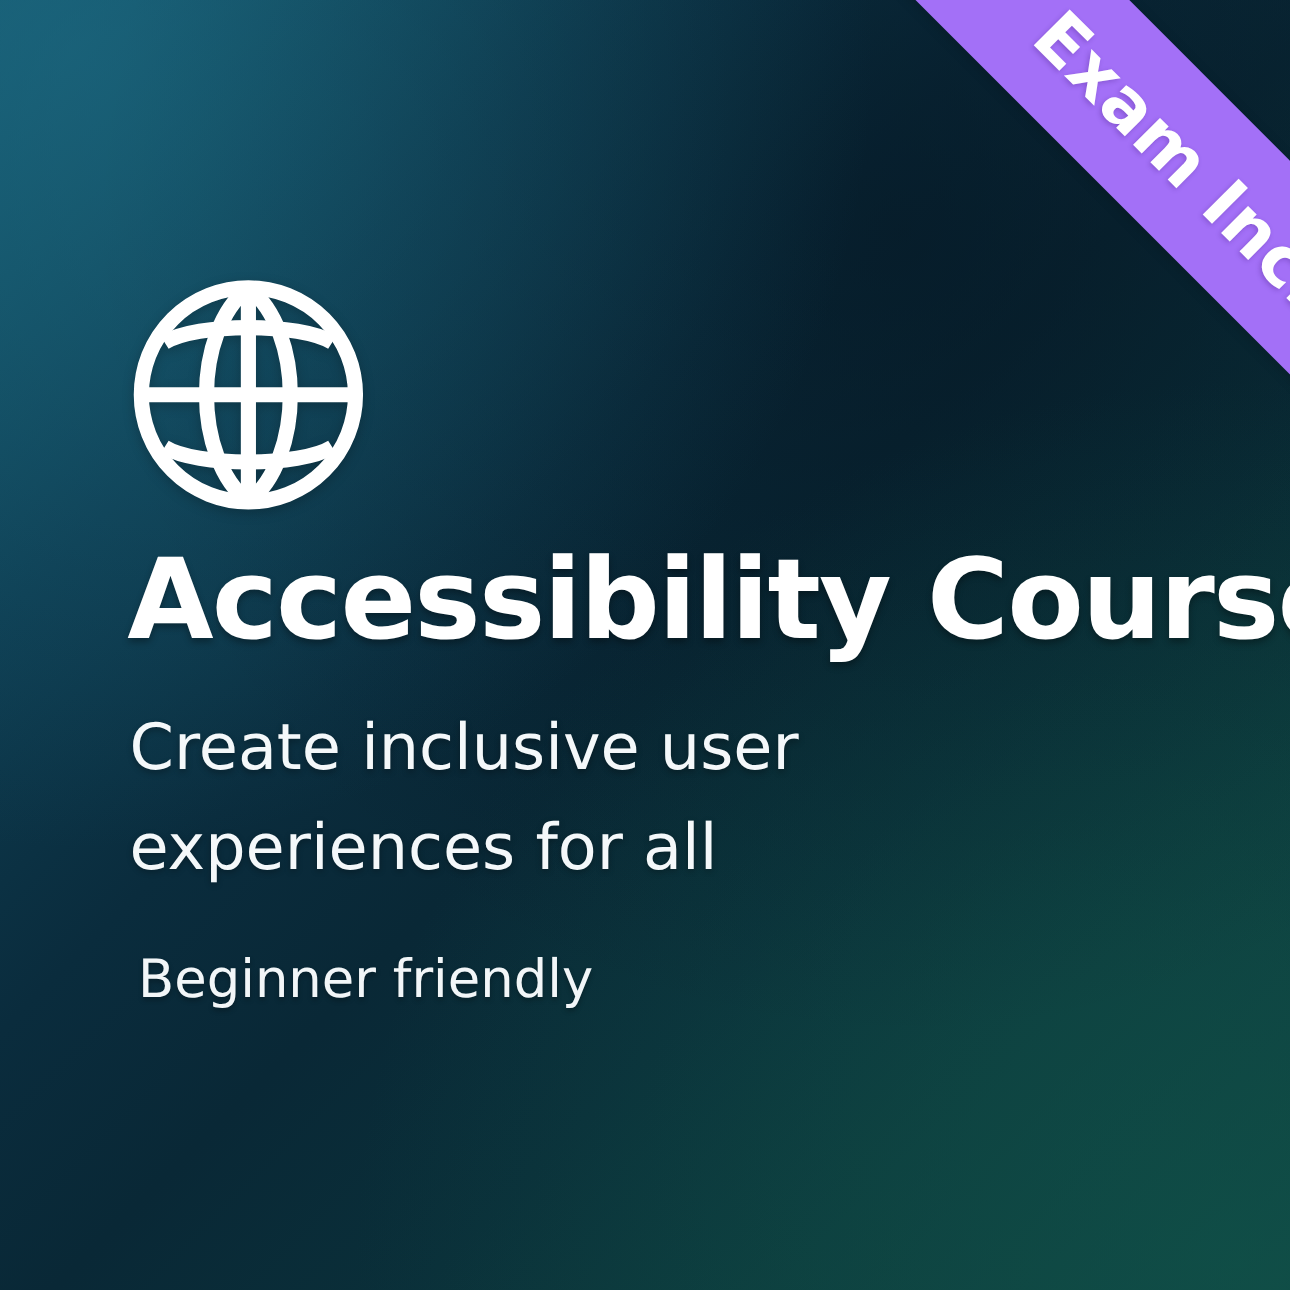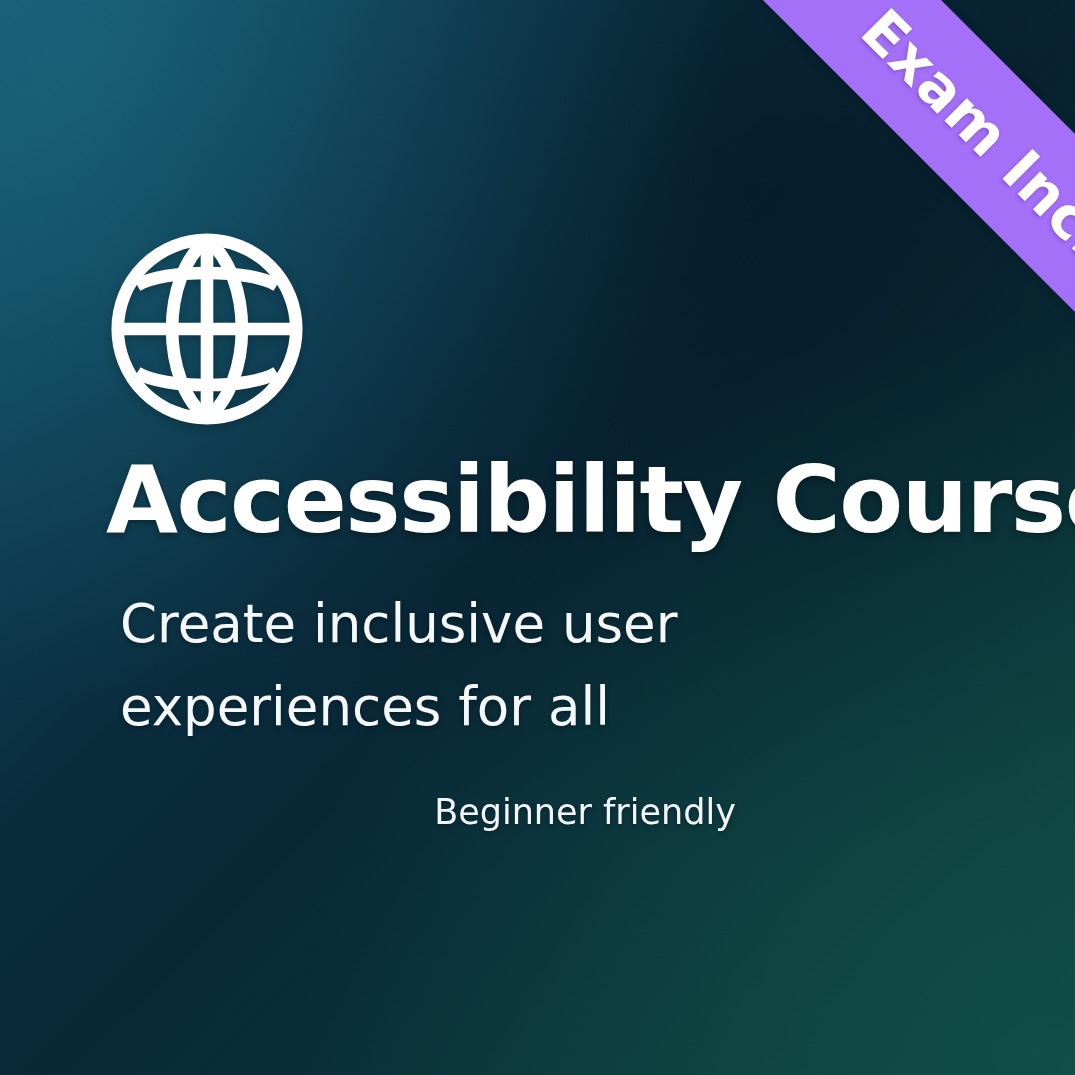--- a/index.html
+++ b/index.html
@@ -95,37 +95,36 @@
     font-size: 93px;
     font-weight: bold;
     color: #ffffff;
     letter-spacing: -1.5px;
     line-height: 1.05;
     text-shadow: 0 3px 6px rgba(0,0,0,0.33);
     white-space: nowrap;
   }
 
   .course-subtitle {
-    margin: 32px 0 0 12px;
+    margin: 32px 0 0 0;
     font-size: 53px;
     font-weight: normal;
     color: #f4f8fa;
     line-height: 1.58;
     max-width: 560px;
     text-shadow: 0 2px 5px rgba(0,0,0,0.30);
   }
 
   .course-tagline {
     margin: 42px 0 0 7px;
-    font-size: 35px;
+    font-size: 44px;
     font-weight: normal;
     color: #f2f6f8;
     line-height: 1.2;
     text-shadow: 0 2px 4px rgba(0,0,0,0.28);
-    text-align: center;
   }
 </style>
 </head>
 <body>
 
 <div class="card">
 
   <div class="bg-wash"></div>
 
   <div class="ribbon-wrap">

